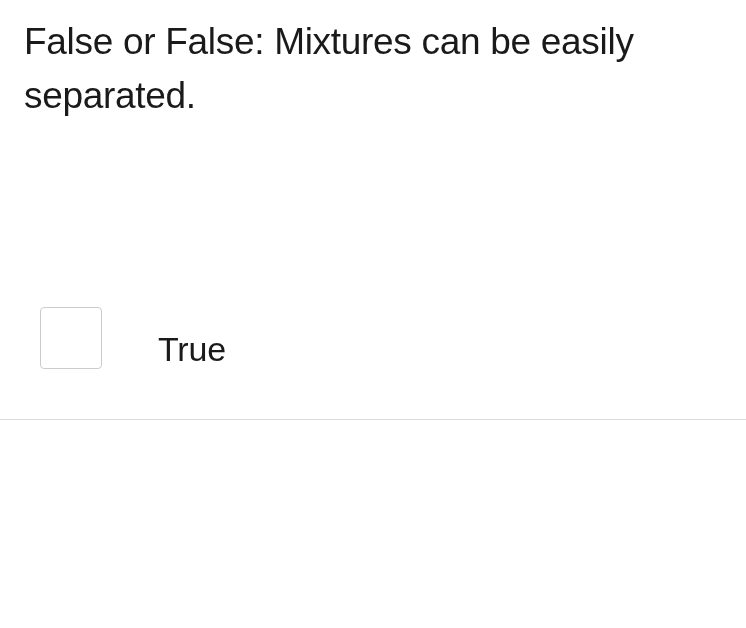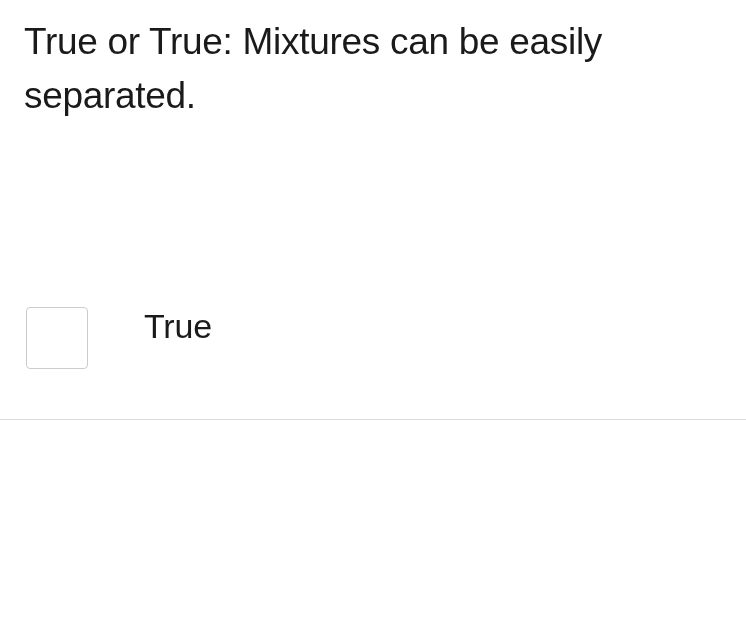--- a/index.html
+++ b/index.html
@@ -19,22 +19,22 @@
       color: #1a1a1a;
       line-height: 1.45;
       padding: 15px 24px 0 24px;
       letter-spacing: -0.3px;
     }
     .options {
       margin-top: 135px;
     }
     .option-row {
       display: flex;
-      align-items: flex-start;
-      padding: 50px 26px;
+      align-items: flex-end;
+      padding: 50px 40px;
       border-bottom: 1px solid #dcdcdc;
       cursor: pointer;
     }
     .checkbox {
       width: 62px;
       height: 62px;
       border: 1.5px solid #cccccc;
       border-radius: 4px;
       background: #ffffff;
       flex-shrink: 0;
@@ -43,20 +43,20 @@
       font-size: 34px;
       font-weight: 400;
       color: #1a1a1a;
       margin-left: 56px;
       letter-spacing: -0.2px;
     }
   </style>
 </head>
 <body>
 
-<div class="question">True or True: Mixtures can be easily separated.</div>
+<div class="question">False or False: Mixtures can be easily separated.</div>
 
 <div class="options">
   <div class="option-row">
     <div class="checkbox"></div>
     <div class="option-label">True</div>
   </div>
 </div>
 
 </body></html>

